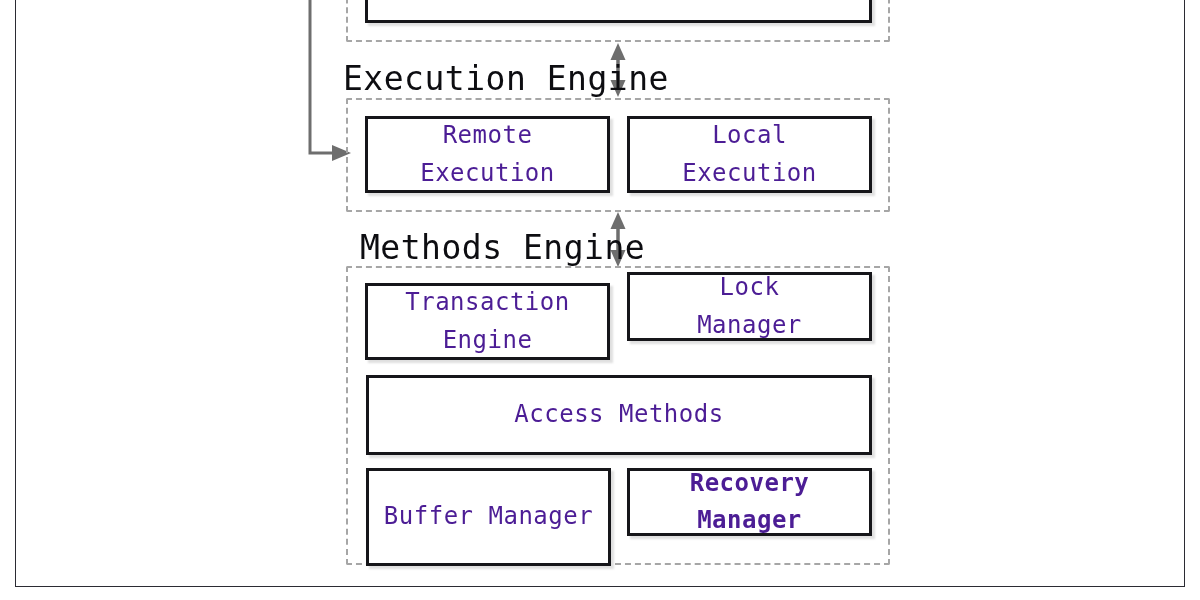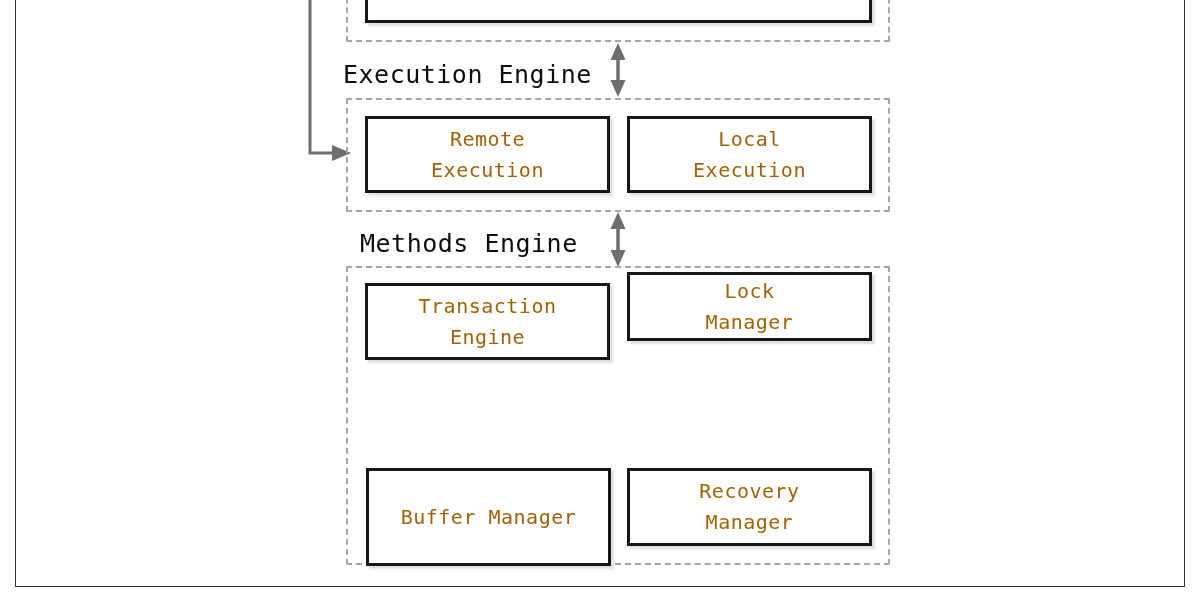--- a/index.html
+++ b/index.html
@@ -46,37 +46,37 @@
   .node {
     position: absolute;
     border: 3px solid #16161a;
     box-sizing: border-box;
     background: #ffffff;
     box-shadow: 3px 3px 2px rgba(150,150,150,0.30);
     display: flex;
     align-items: center;
     justify-content: center;
     text-align: center;
-    color: #a16207;
-    font-size: 20px;
+    color: #4c1d95;
+    font-size: 24px;
     line-height: 1.55;
     letter-spacing: 0.5px;
     font-family: "DejaVu Sans Mono", "Liberation Mono", monospace;
   }
   .node .node-label {
     display: block;
     width: 100%;
     white-space: pre-line;
   }
 
   
   .layer-label {
     position: absolute;
     color: #0d0d11;
-    font-size: 25px;
+    font-size: 33px;
     line-height: 1;
     letter-spacing: 0.5px;
     white-space: nowrap;
     font-family: "DejaVu Sans Mono", "Liberation Mono", monospace;
   }
 
   
   .arrows {
     position: absolute;
     left: 0;
@@ -140,23 +140,26 @@
   <div class="node" style="left:365px; top:283px; width:245px; height:77px;">
     <span class="node-label">Transaction
 Engine</span>
   </div>
 
   <div class="node" style="left:627px; top:272px; width:245px; height:69px;">
     <span class="node-label">Lock
 Manager</span>
   </div>
 
+  <div class="node" style="left:366px; top:375px; width:506px; height:80px;">
+    <span class="node-label">Access Methods</span>
+  </div>
 
   <div class="node" style="left:366px; top:468px; width:245px; height:98px;">
     <span class="node-label">Buffer Manager</span>
   </div>
 
-  <div class="node" style="left:627px; top:468px; width:245px; height:78px;">
+  <div class="node" style="left:627px; top:468px; width:245px; height:68px;font-weight:bold;">
     <span class="node-label">Recovery
 Manager</span>
   </div>
 
 </div>
 
 </body></html>

